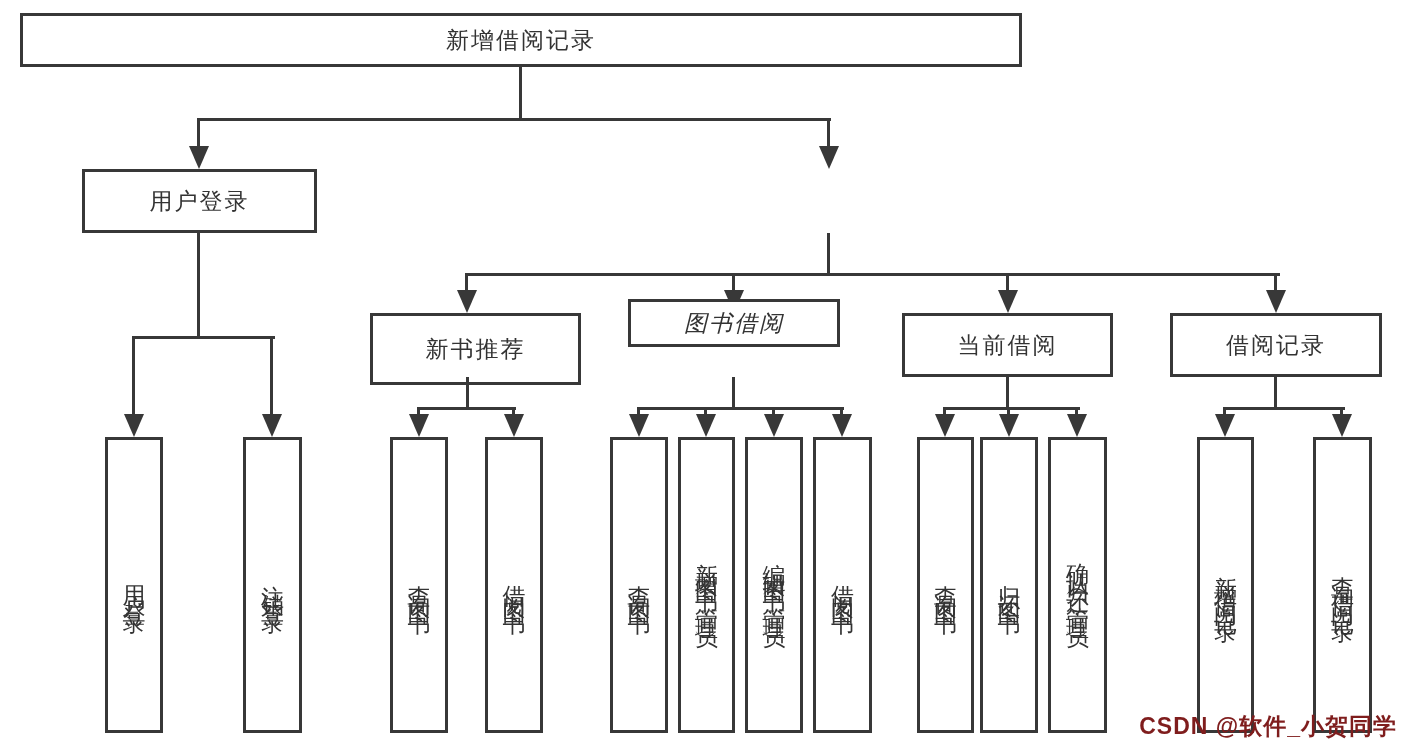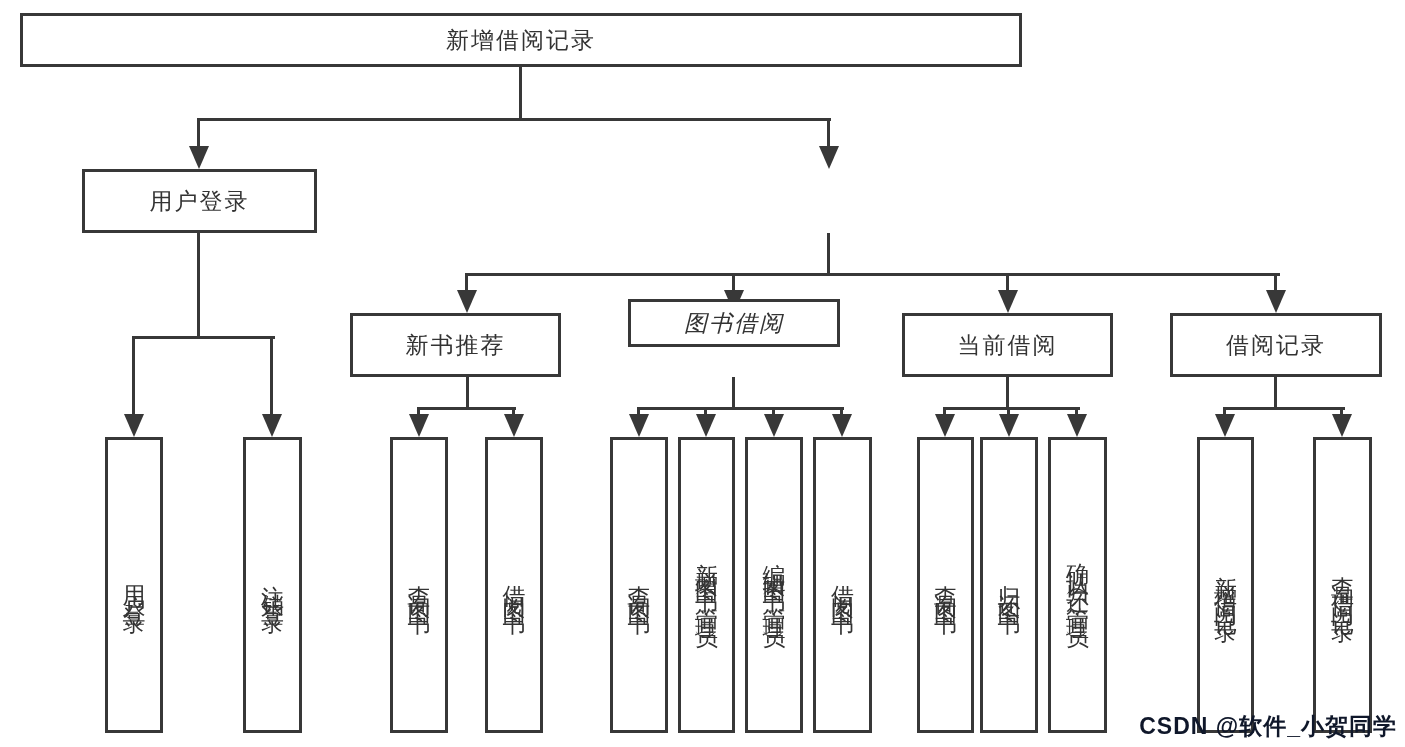--- a/index.html
+++ b/index.html
@@ -20,21 +20,21 @@
   .vl { position:absolute; width:3px;  background:#383838; }
   .arrow { position:absolute; width:3px; background:#383838; }
   .arrow::after {
     content:""; position:absolute; left:50%; margin-left:-10px; bottom:-23px;
     width:0; height:0;
     border-left:10px solid transparent; border-right:10px solid transparent;
     border-top:23px solid #383838;
   }
   .watermark {
     position:absolute; right:8px; bottom:5px;
-    font-size:23px; font-weight:bold; color:#0f172a; letter-spacing:1px;
+    font-size:23px; font-weight:bold; color:#7f1d1d; letter-spacing:1px;
   }
 </style>
 </head>
 <body>
 
 <div class="stage">
 
   <div class="box" style="left:20px; top:13px; width:1002px; height:54px;">新增借阅记录</div>
 
   <div class="vl" style="left:519px; top:67px;  height:53px;"></div>
@@ -49,21 +49,21 @@
   <div class="arrow" style="left:132px; top:336px; height:78px;"></div>
   <div class="arrow" style="left:270px; top:336px; height:78px;"></div>
 
   <div class="vl" style="left:827px; top:233px; height:43px;"></div>
   <div class="hl" style="left:466px; top:273px; width:814px;"></div>
   <div class="arrow" style="left:465px;  top:273px; height:17px;"></div>
   <div class="arrow" style="left:732px;  top:273px; height:17px;"></div>
   <div class="arrow" style="left:1006px; top:273px; height:17px;"></div>
   <div class="arrow" style="left:1274px; top:273px; height:17px;"></div>
 
-  <div class="box" style="left:350px;  top:313px; width:211px; height:64px;">新书推荐</div>
+  <div class="box" style="left:370px;  top:313px; width:211px; height:72px;">新书推荐</div>
   <div class="box" style="left:628px;  top:299px; width:212px; height:48px;font-style:italic;">图书借阅</div>
   <div class="box" style="left:902px;  top:313px; width:211px; height:64px;">当前借阅</div>
   <div class="box" style="left:1170px; top:313px; width:212px; height:64px;">借阅记录</div>
 
   <div class="vl" style="left:466px; top:377px; height:33px;"></div>
   <div class="hl" style="left:417px; top:407px; width:99px;"></div>
   <div class="arrow" style="left:417px; top:407px; height:7px;"></div>
   <div class="arrow" style="left:512px; top:407px; height:7px;"></div>
 
   <div class="vl" style="left:732px; top:377px; height:33px;"></div>

